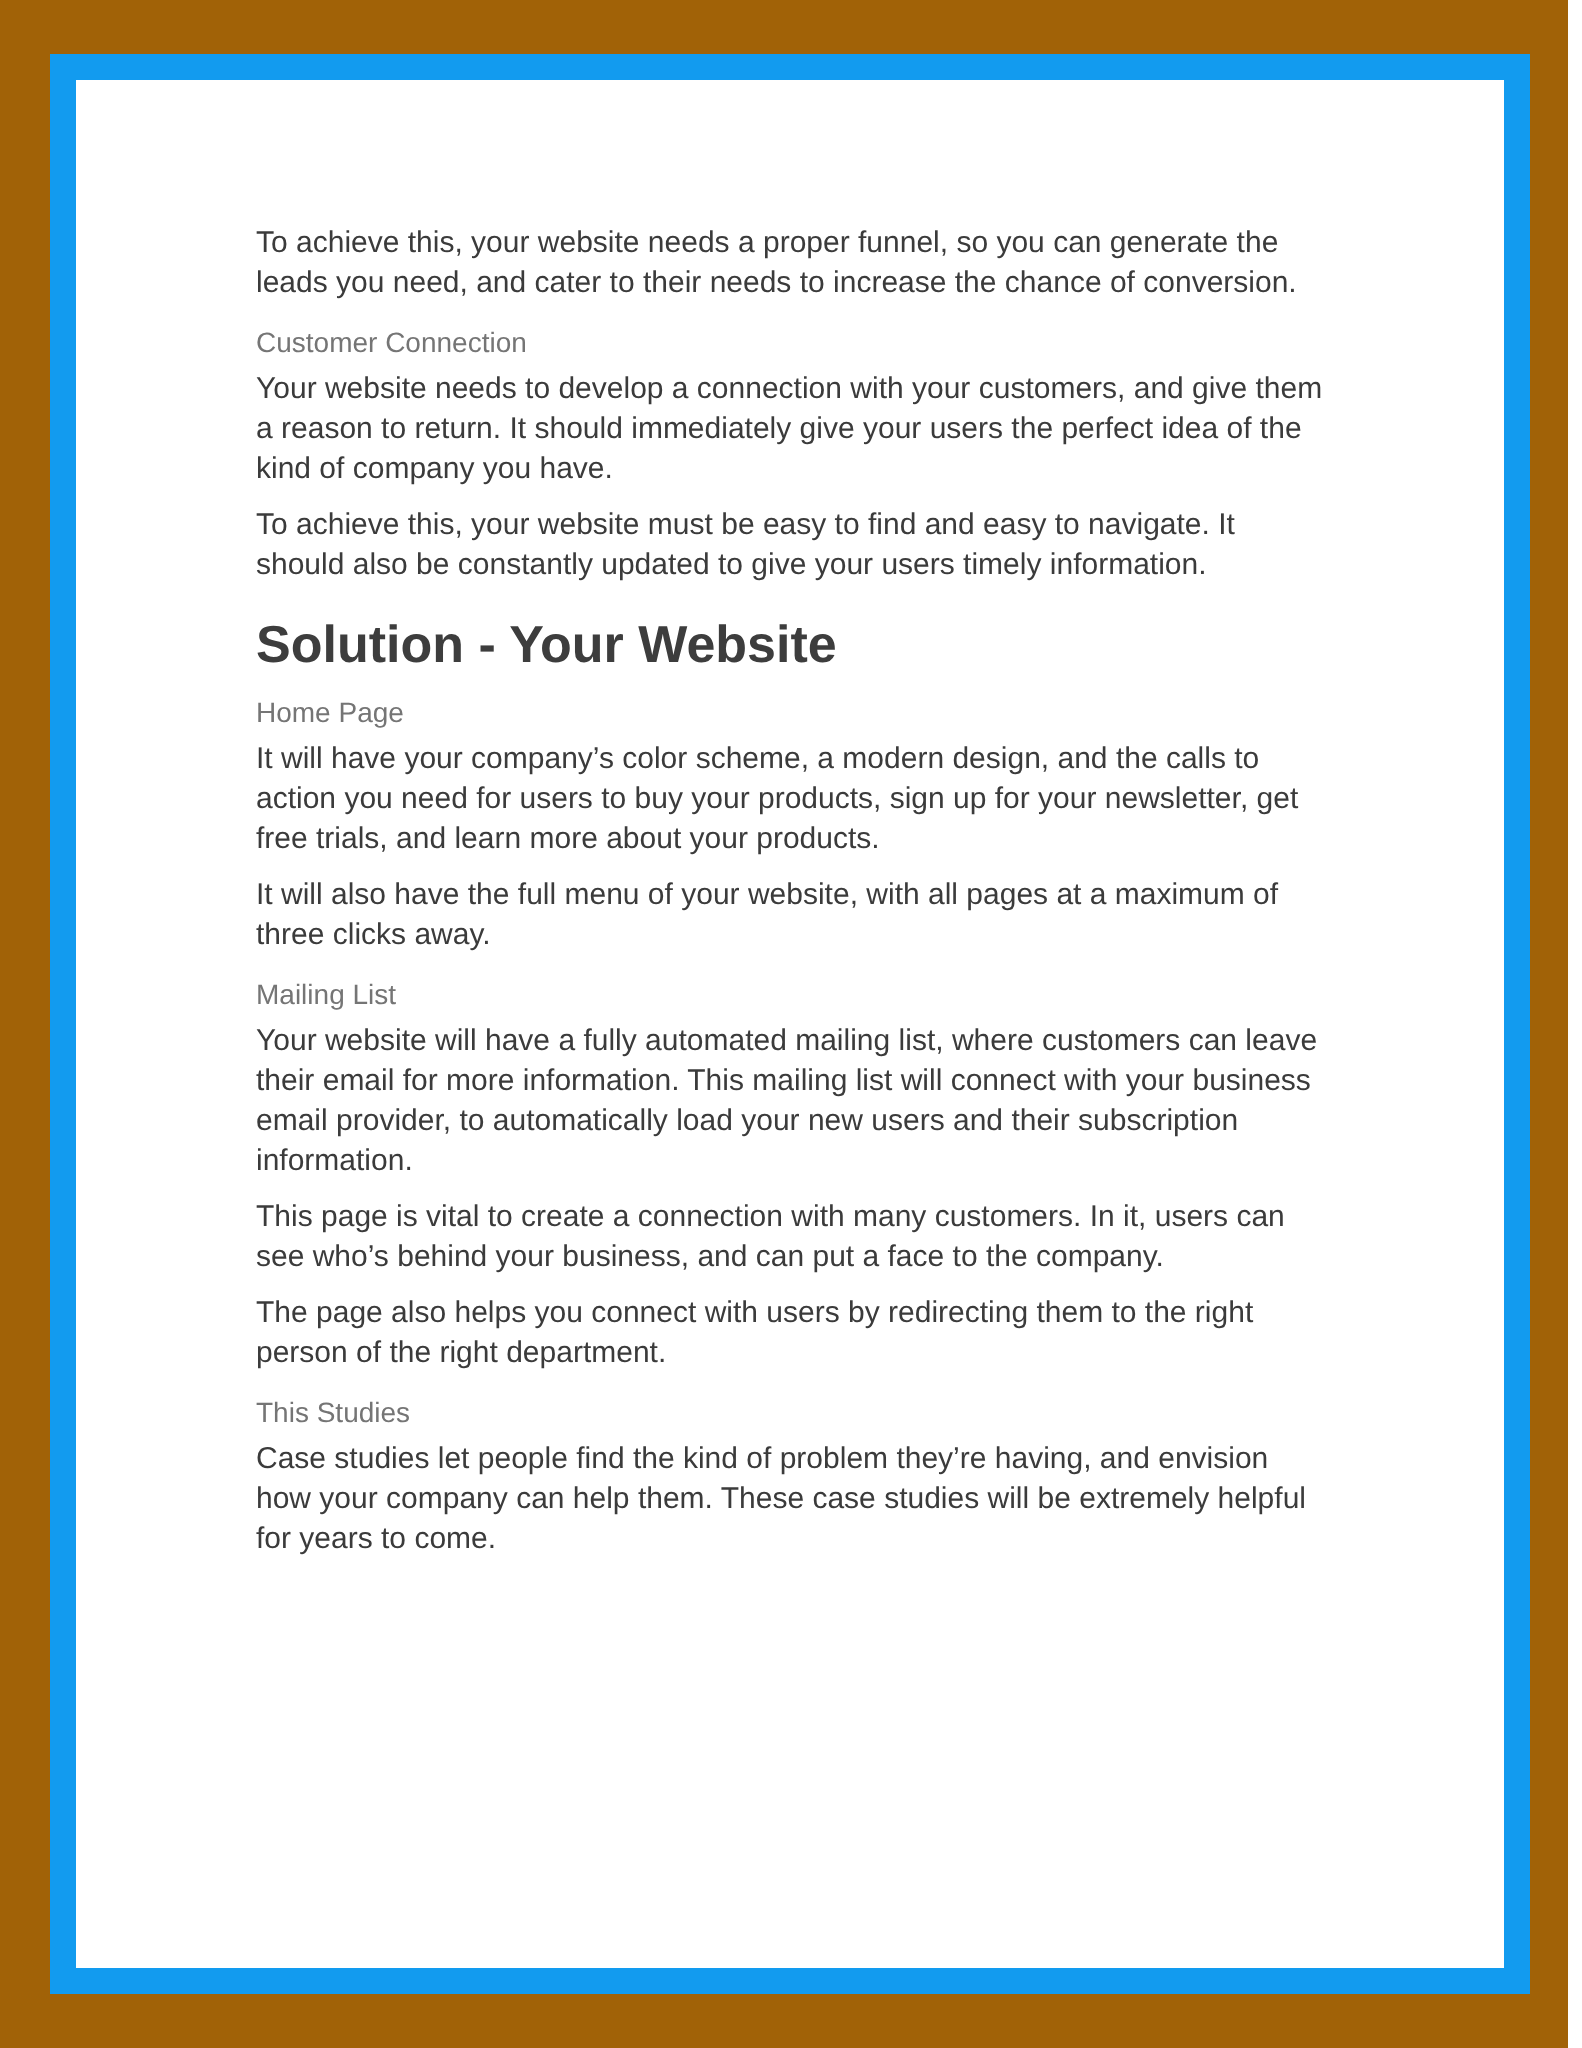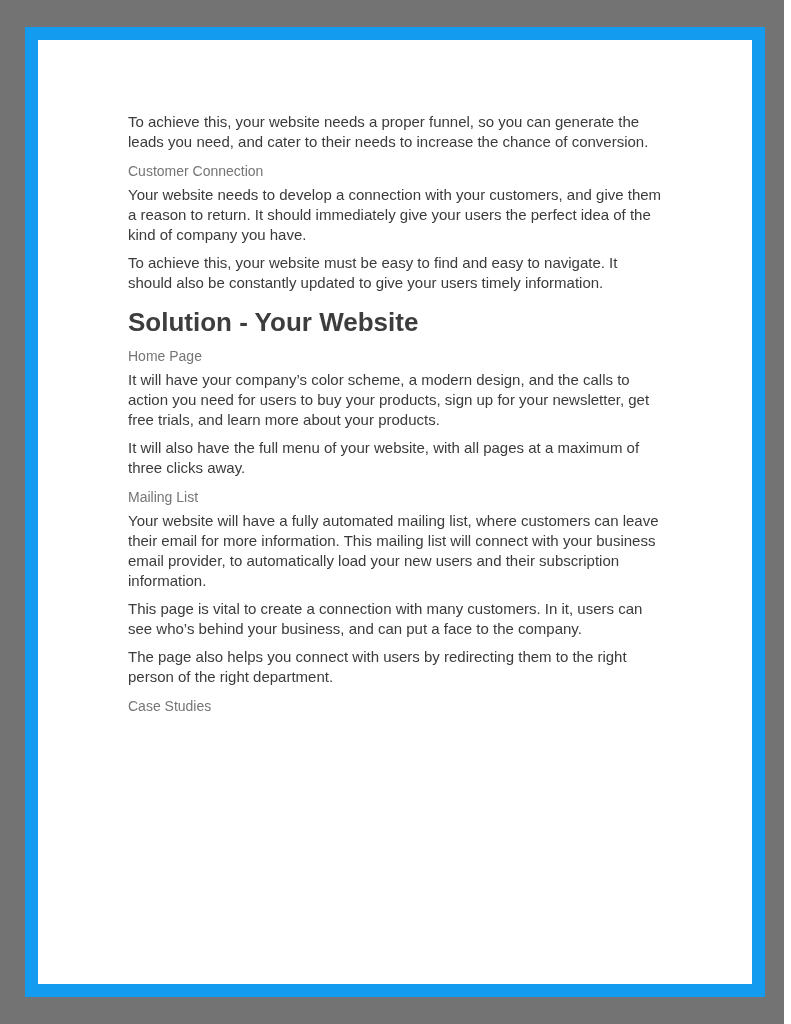--- a/index.html
+++ b/index.html
@@ -17,21 +17,21 @@
   body {
     width: 791px;
     height: 1024px;
     font-family: "Liberation Sans", sans-serif;
     overflow: hidden;
   }
   .canvas {
     position: relative;
     width: 784px;
     height: 1024px;
-    background: #737373;
+    background: #a16207;
   }
   .page {
     position: absolute;
     left: 25px;
     top: 27px;
     width: 740px;
     height: 970px;
     border: 13px solid var(--border-color);
     background: #ffffff;
   }
@@ -79,17 +79,18 @@
       <h2 class="section-heading">Home Page</h2>
       <p>It will have your company’s color scheme, a modern design, and the calls to action you need for users to buy your products, sign up for your newsletter, get free trials, and learn more about your products.</p>
       <p>It will also have the full menu of your website, with all pages at a maximum of three clicks away.</p>
 
       <h2 class="section-heading">Mailing List</h2>
       <p>Your website will have a fully automated mailing list, where customers can leave their email for more information. This mailing list will connect with your business email provider, to automatically load your new users and their subscription information.</p>
 
       <p>This page is vital to create a connection with many customers. In it, users can see who’s behind your business, and can put a face to the company.</p>
       <p>The page also helps you connect with users by redirecting them to the right person of the right department.</p>
 
-      <h2 class="section-heading">Case Studies</h2>
+      <h2 class="section-heading">This Studies</h2>
+      <p>Case studies let people find the kind of problem they’re having, and envision how your company can help them. These case studies will be extremely helpful for years to come.</p>
 
     </div>
   </div>
 </div>
 
 </body></html>

